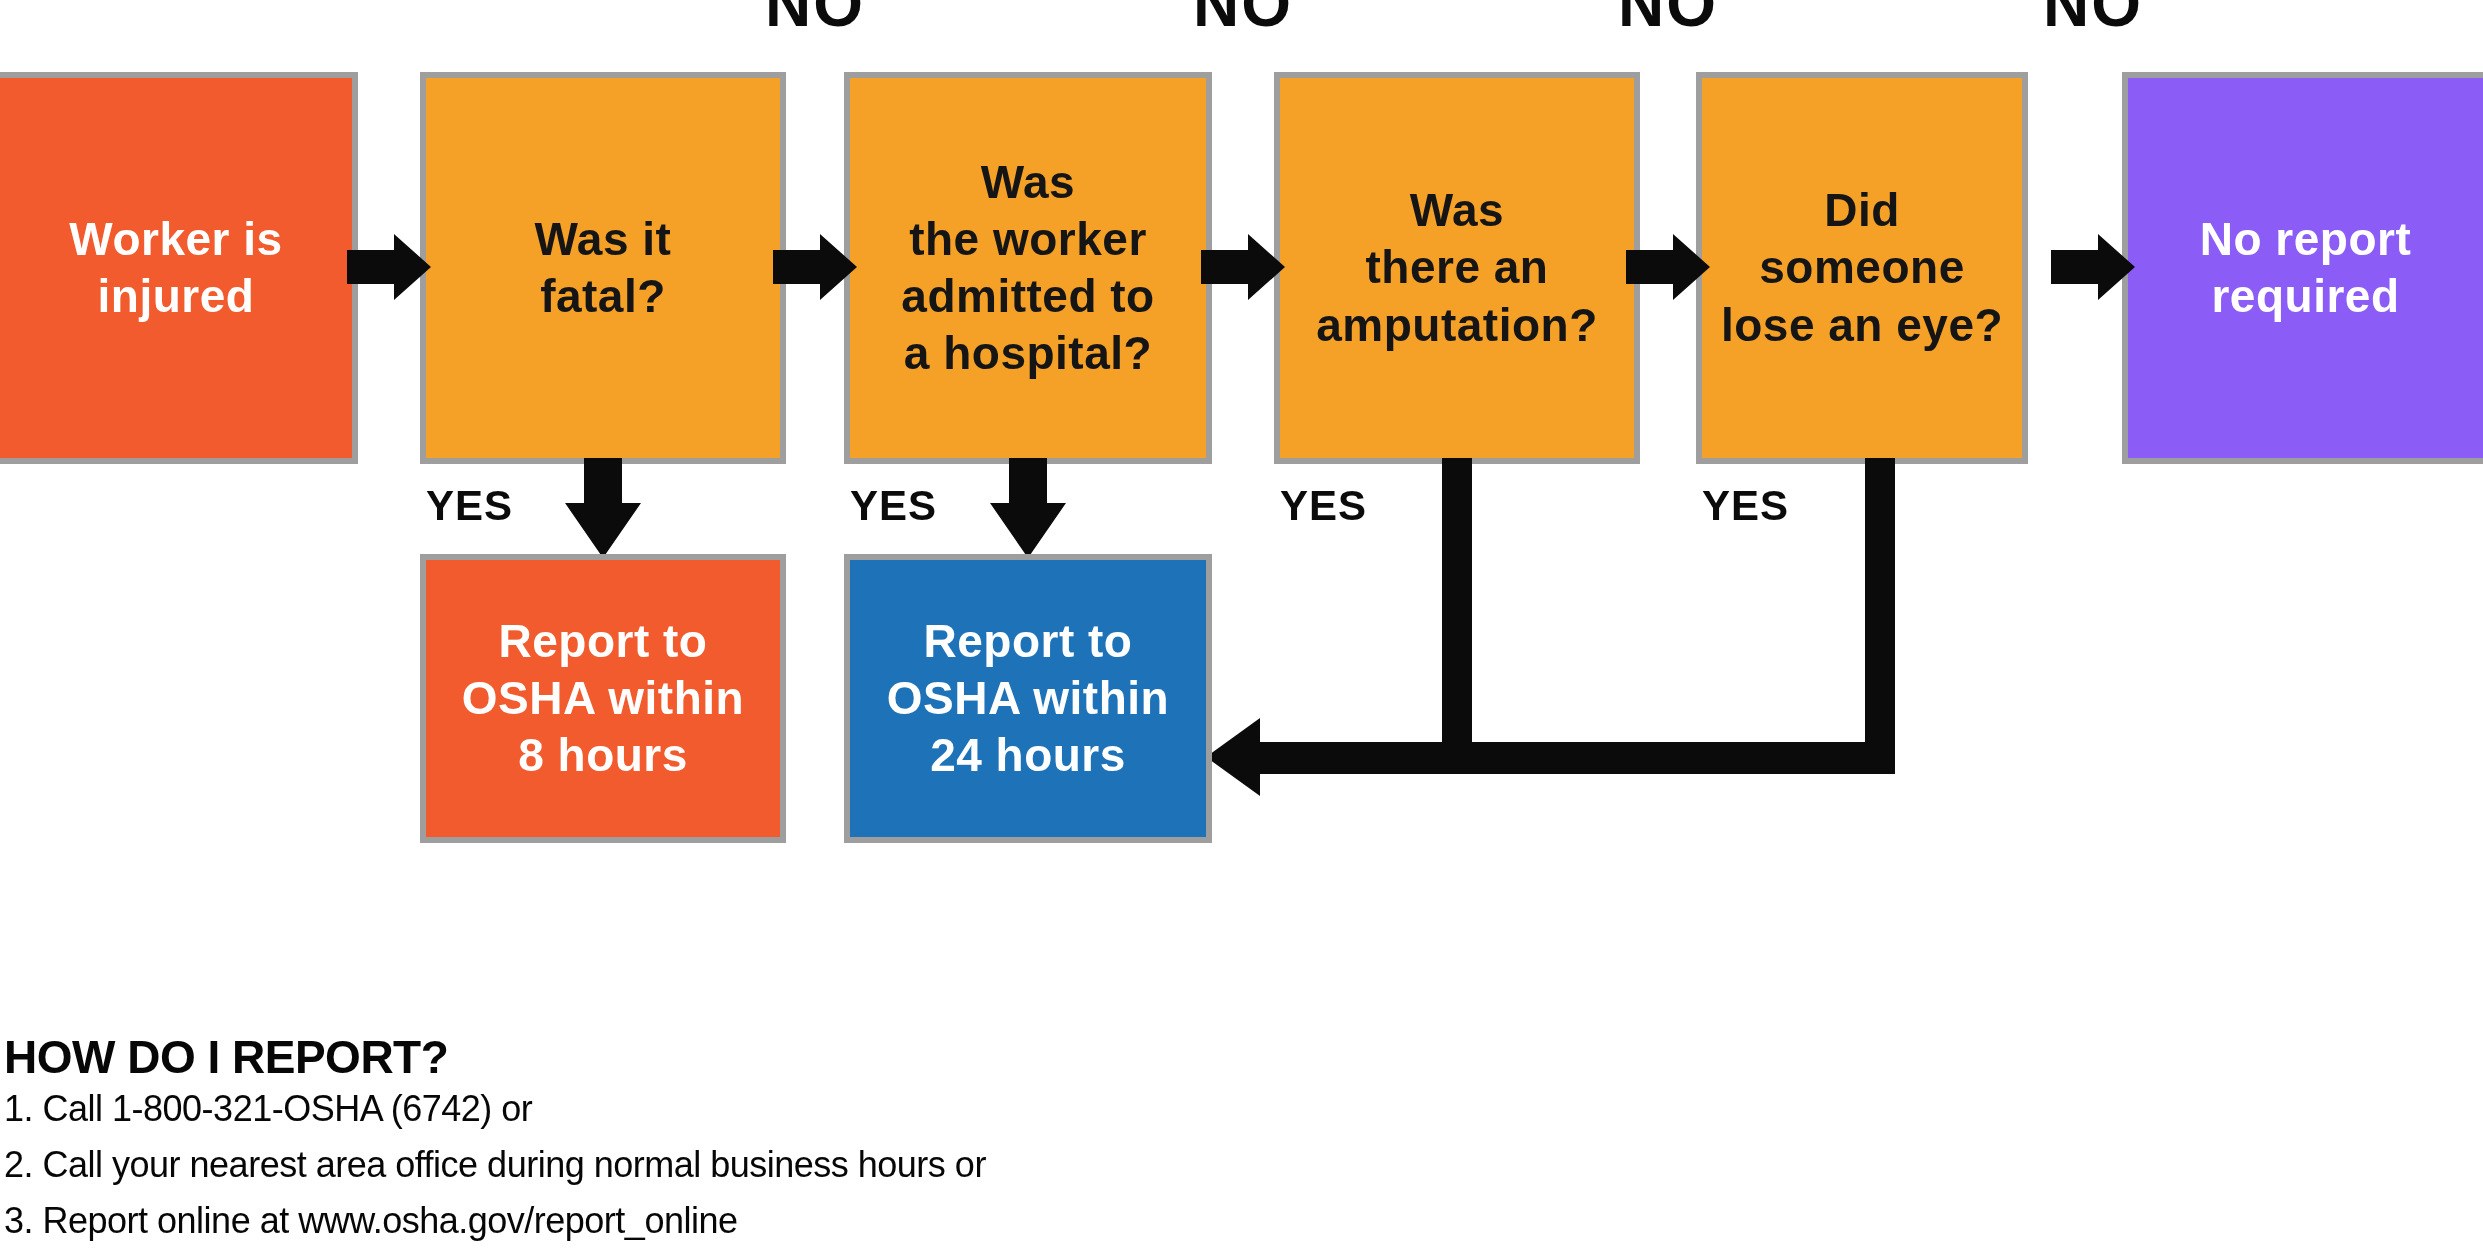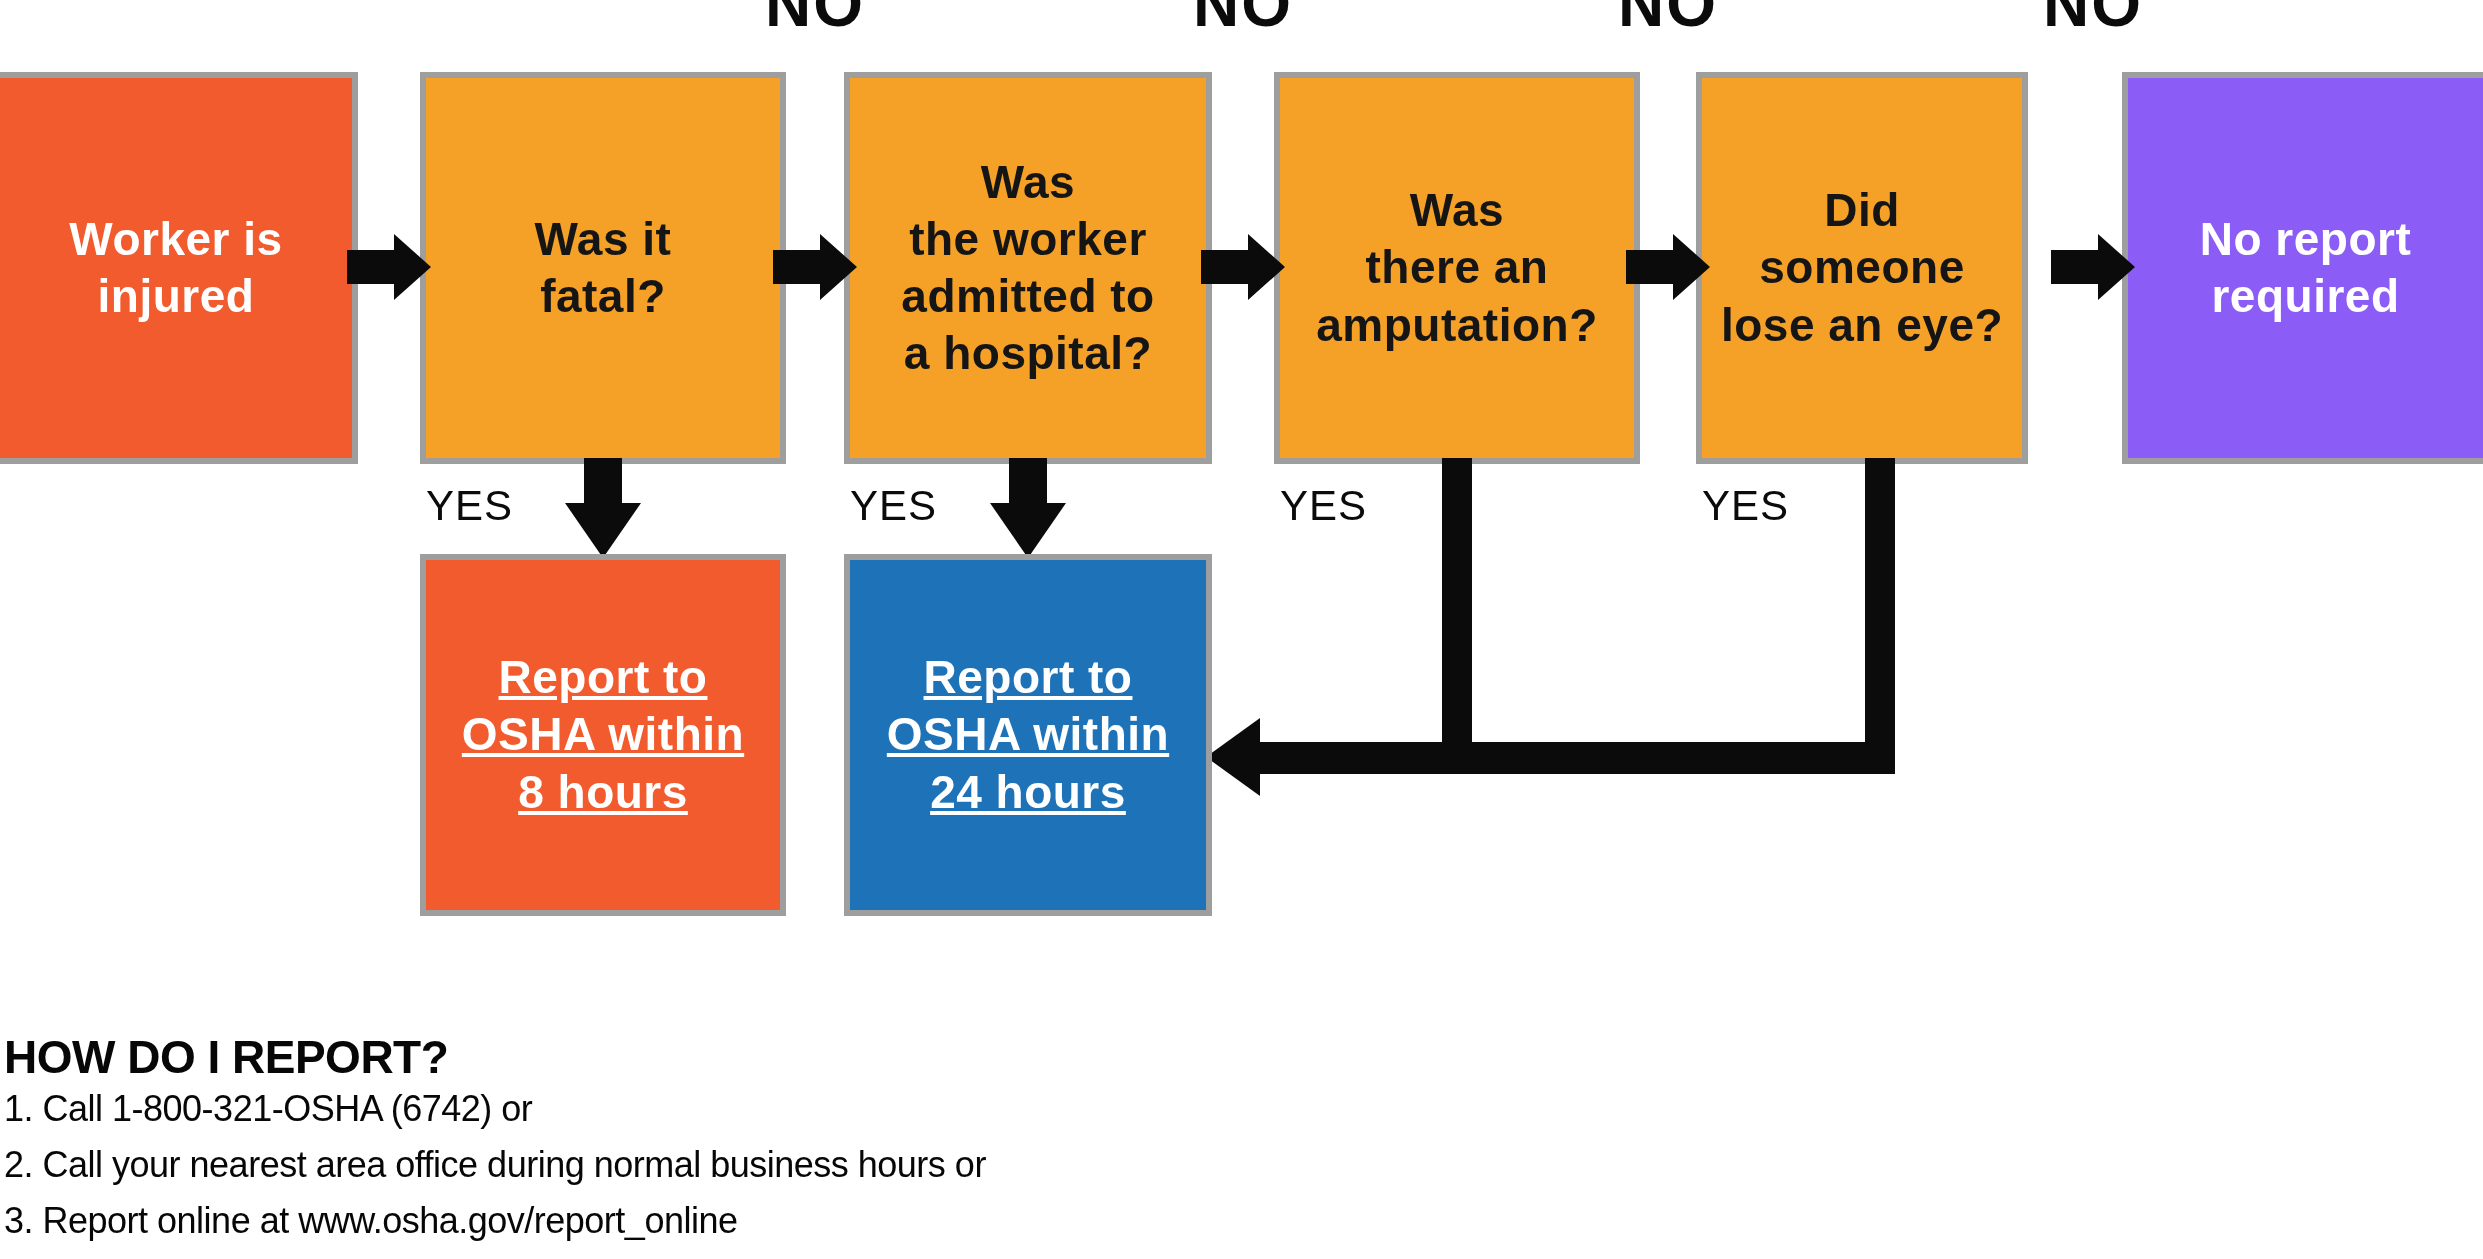--- a/index.html
+++ b/index.html
@@ -31,29 +31,29 @@
     font-size: 46px;
     line-height: 1.24;
     letter-spacing: 0.5px;
   }
   .box.red    { background: #f15b2d; color: #ffffff; }
   .box.amber  { background: #f5a127; color: #151515; }
   .box.green  { background: #8b5cf6; color: #ffffff; }
   .box.blue   { background: #1e73b8; color: #ffffff; }
 
   .row1 { top: 78px; height: 380px; }
-  .row2 { top: 560px; height: 350px; text-decoration: underline; }
+  .row2 { top: 560px; height: 277px; }
 
   .arrow { position: absolute; }
 
   .yes-label {
     position: absolute;
     top: 482px;
     font-size: 42px;
-    font-weight: 400;
+    font-weight: 700;
     color: #0b0b0b;
     letter-spacing: 1px;
   }
   .no-label {
     position: absolute;
     top: -28px;
     transform: translateX(-50%);
     font-size: 64px;
     font-weight: 800;
     color: #0b0b0b;

